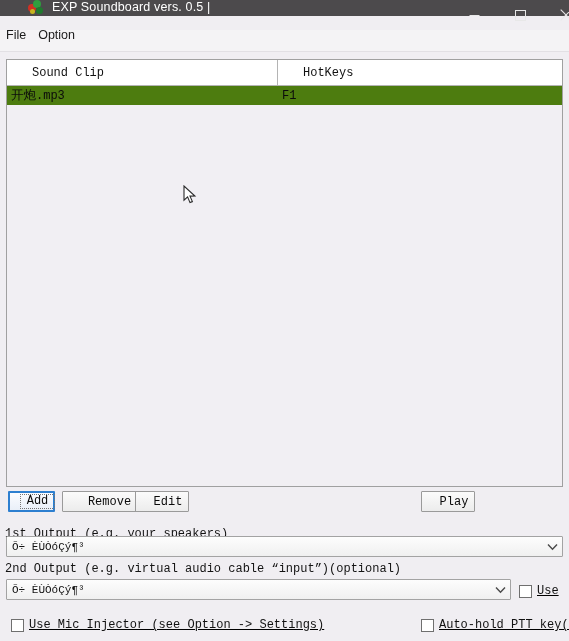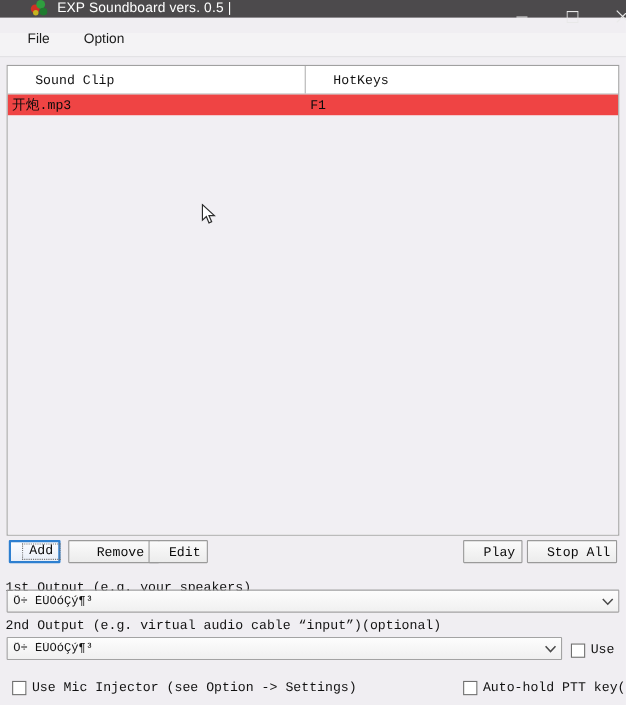--- a/index.html
+++ b/index.html
@@ -70,21 +70,21 @@
     width: 569px; height: 21px;
     background: #f4f3f5;
     display: flex;
     align-items: center;
     border-bottom: 1px solid #e2e0e4;
   }
   .menuitem {
     font-size: 12.5px;
     color: #1b1b1b;
     padding: 2px 6px 14px 6px;
-    margin-left: 19px;
+    margin-left: 0;
     white-space: nowrap;
   }
 
   
   .wm {
     position: absolute;
     color: #ffffff;
     opacity: 0.55;
     font-weight: bold;
     font-family: "Liberation Sans", sans-serif;
@@ -120,21 +120,21 @@
     font-size: 12px;
     color: #111;
     display: flex;
     align-items: center;
     padding-left: 25px;
     box-sizing: border-box;
     height: 25px;
   }
   .hcell-1 { width: 271px; border-right: 1px solid #b4b4b4; }
   .hcell-2 { flex: 1 1 auto; }
-  .listbody { background: #ef4444; }
+  .listbody { background: #4d7c0f; }
   .lrow {
     display: flex;
     height: 19px;
     box-sizing: border-box;
   }
   .lcell {
     font-family: "Liberation Mono", monospace;
     font-size: 12px;
     color: #0b0b0b;
     display: flex;
@@ -226,20 +226,21 @@
     display: flex; align-items: center; justify-content: center;
     color: #555;
   }
 
   
   .cbx {
     position: absolute;
     display: flex;
     align-items: center;
     white-space: nowrap;
+    text-decoration: underline;
   }
   .cbx .box {
     width: 13px; height: 13px;
     border: 1px solid #6f6f6f;
     background: #ffffff;
     box-sizing: border-box;
     flex: 0 0 auto;
   }
   .cbx .txt {
     font-family: "Liberation Mono", monospace;
@@ -325,23 +326,20 @@
     </div>
     <div class="btn btn-remove">
       <span>Remove</span>
     </div>
     <div class="btn btn-edit">
       <span>Edit</span>
     </div>
     <div class="btn btn-play">
       <span>Play</span>
     </div>
-    <div class="btn btn-stop">
-      <span>Stop All</span>
-    </div>
   </div>
 
   <div class="outlabel lbl-1st">1st Output (e.g. your speakers)</div>
   <div class="combo combo-1">
     <div class="ctext">Õ÷ ÈÙÒóÇý¶³</div>
     <div class="carrow">
       <svg width="11" height="8" viewBox="0 0 11 8">
           <path d="M1 1.5 L5.5 6.3 L10 1.5" fill="none" stroke="#4a4a4a" stroke-width="1.4"></path>
         </svg>
     </div>

